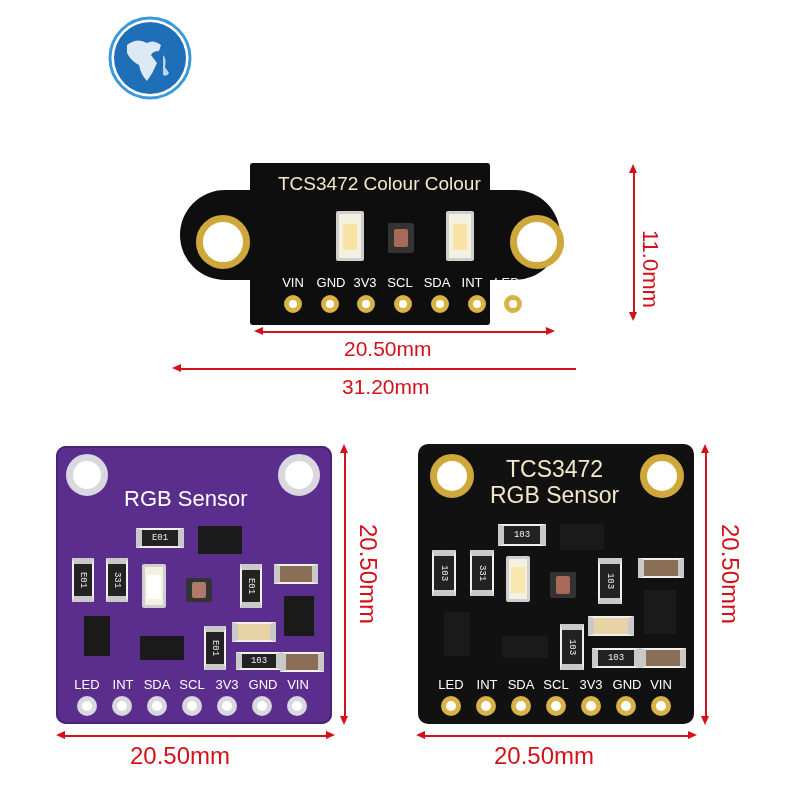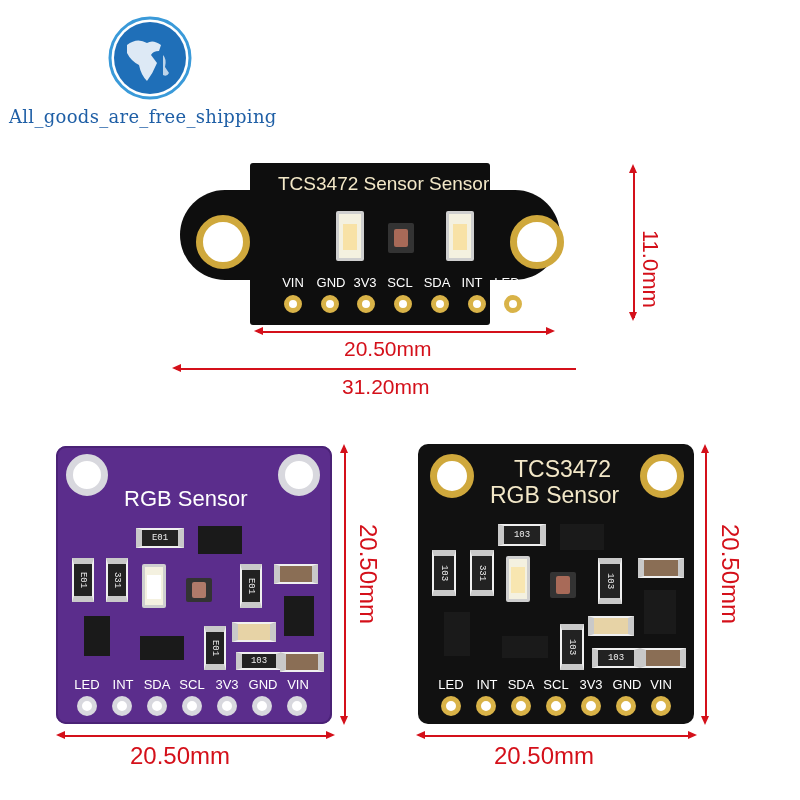--- a/index.html
+++ b/index.html
@@ -37,32 +37,31 @@
 </head>
 <body>
 
 <div class="abs" style="left:0;top:0;width:300px;height:140px;">
   <svg class="abs" style="left:107px;top:15px;" width="86" height="86" viewBox="0 0 86 86">
     <circle cx="43" cy="43" r="40" fill="#ffffff" stroke="#3a9ad9" stroke-width="3"></circle>
     <circle cx="43" cy="43" r="36" fill="#1f6fb8"></circle>
     <path d="M20 30 Q30 22 40 28 Q46 24 54 30 L52 36 Q46 36 44 40 L50 48 Q46 58 40 66 Q34 60 32 50 Q24 46 20 38 Z" fill="#ffffff" opacity="0.85"></path>
     <path d="M56 40 Q60 44 58 52 L62 58 Q60 62 56 60 Z" fill="#ffffff" opacity="0.7"></path>
   </svg>
-  <div class="abs logo-text" style="left:9px;top:106px;">All_goods_are_free_shipping</div>
 </div>
 
 <div class="abs" style="left:180px;top:155px;width:380px;height:170px;">
 
   <div class="abs" style="left:0;top:35px;width:80px;height:90px;background:#0e0e0e;border-radius:45px 0 0 45px;"></div>
   <div class="abs" style="right:0;top:35px;width:80px;height:90px;background:#0e0e0e;border-radius:0 45px 45px 0;"></div>
 
   <div class="abs" style="left:70px;top:8px;width:240px;height:162px;background:#0e0e0e;border-radius:3px;"></div>
   <div class="hole-gold" style="left:16px;top:60px;width:54px;height:54px;"></div>
   <div class="hole-gold" style="right:-4px;top:60px;width:54px;height:54px;"></div>
-  <div class="pcb-text" style="left:98px;top:18px;font-size:19px;">TCS3472 Sensor Sensor</div>
+  <div class="pcb-text" style="left:98px;top:18px;font-size:19px;">TCS3472 Colour Colour</div>
 
   <div class="comp led" style="left:156px;top:56px;width:28px;height:50px;">
       <div class="led-core" style="left:4px;top:10px;width:14px;height:26px;background:#f8e2a6;"></div>
     </div>
   <div class="comp sensor" style="left:208px;top:68px;width:26px;height:30px;">
       <div class="sensor-die" style="left:6px;top:6px;width:14px;height:18px;"></div>
     </div>
   <div class="comp led" style="left:266px;top:56px;width:28px;height:50px;">
       <div class="led-core" style="left:4px;top:10px;width:14px;height:26px;background:#f8e2a6;"></div>
     </div>
@@ -158,21 +157,21 @@
 <div class="abs dim" style="left:382px;top:524px;font-size:24px;transform:rotate(90deg);transform-origin:left top;">20.50mm</div>
 
 <div class="hline" style="left:60px;top:735px;width:270px;"></div>
 <div class="ah-l" style="left:56px;top:731px;"></div>
 <div class="ah-r" style="left:326px;top:731px;"></div>
 <div class="abs dim" style="left:130px;top:742px;font-size:24px;">20.50mm</div>
 
 <div class="abs" style="left:418px;top:444px;width:276px;height:280px;background:#111111;border-radius:10px;">
   <div class="hole-gold" style="left:12px;top:10px;width:44px;height:44px;"></div>
   <div class="hole-gold" style="left:222px;top:10px;width:44px;height:44px;"></div>
-  <div class="pcb-text" style="left:88px;top:12px;font-size:23px;margin-left:8px;">TCS3472</div>
+  <div class="pcb-text" style="left:88px;top:12px;font-size:23px;">TCS3472</div>
   <div class="pcb-text" style="left:72px;top:38px;font-size:23px;">RGB Sensor</div>
 
   <div class="comp res outline-w" style="left:80px;top:80px;width:48px;height:22px;">
       <span>103</span>
     </div>
   <div class="comp ic" style="left:142px;top:80px;width:44px;height:26px;color:#444;font-size:10px;text-align:center;line-height:26px;"></div>
   <div class="comp res-v outline-w" style="left:14px;top:106px;width:24px;height:46px;">
       <span>103</span>
     </div>
   <div class="comp res-v outline-w" style="left:52px;top:106px;width:24px;height:46px;">

